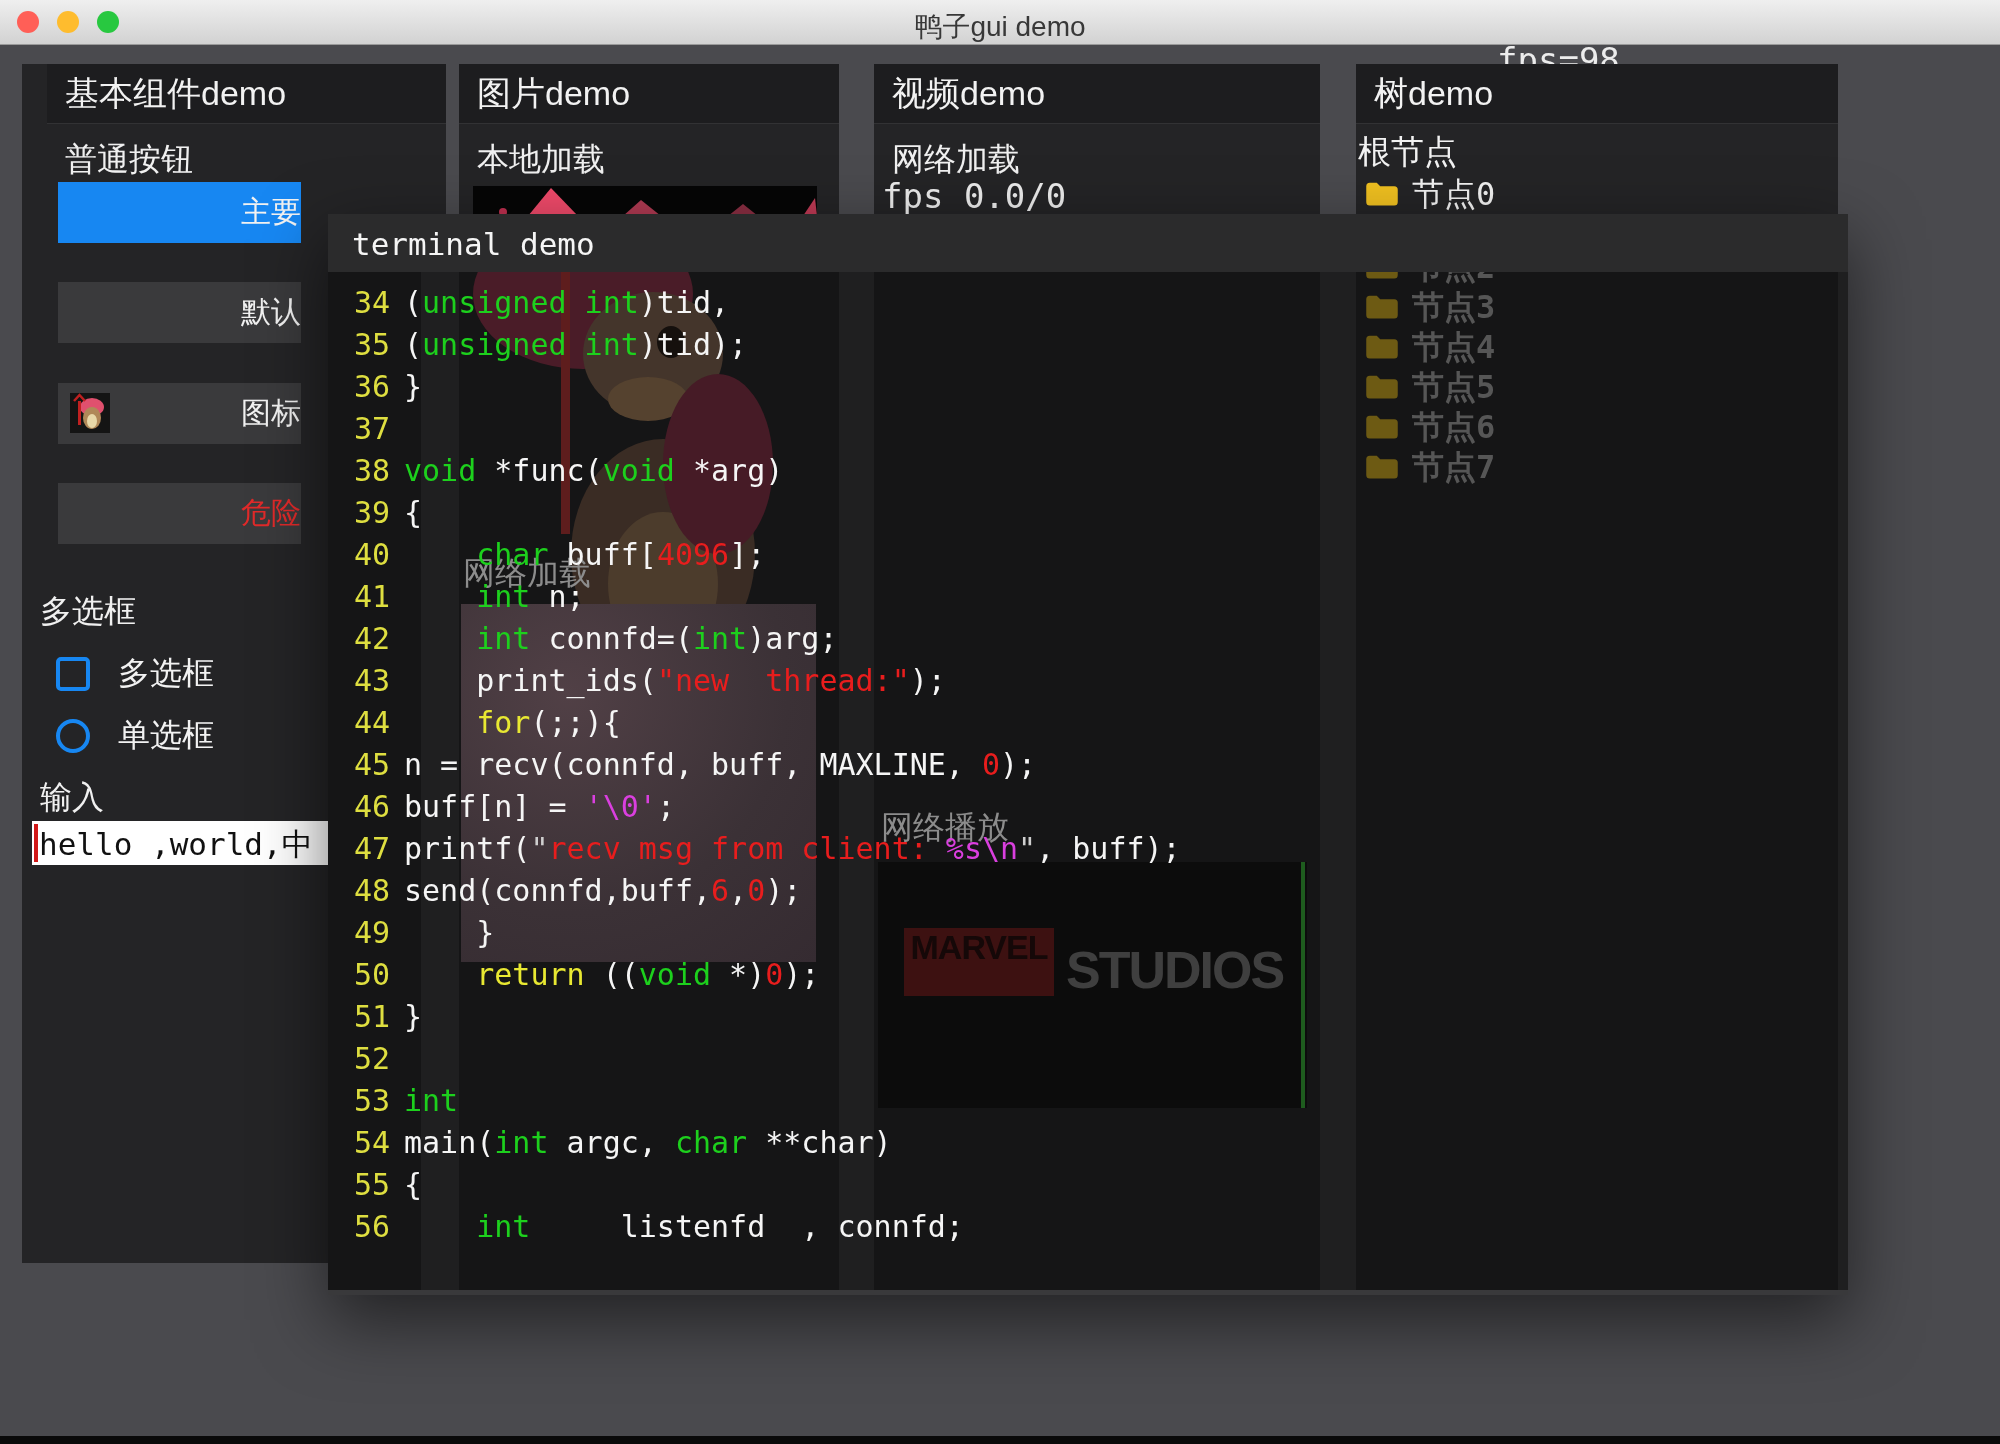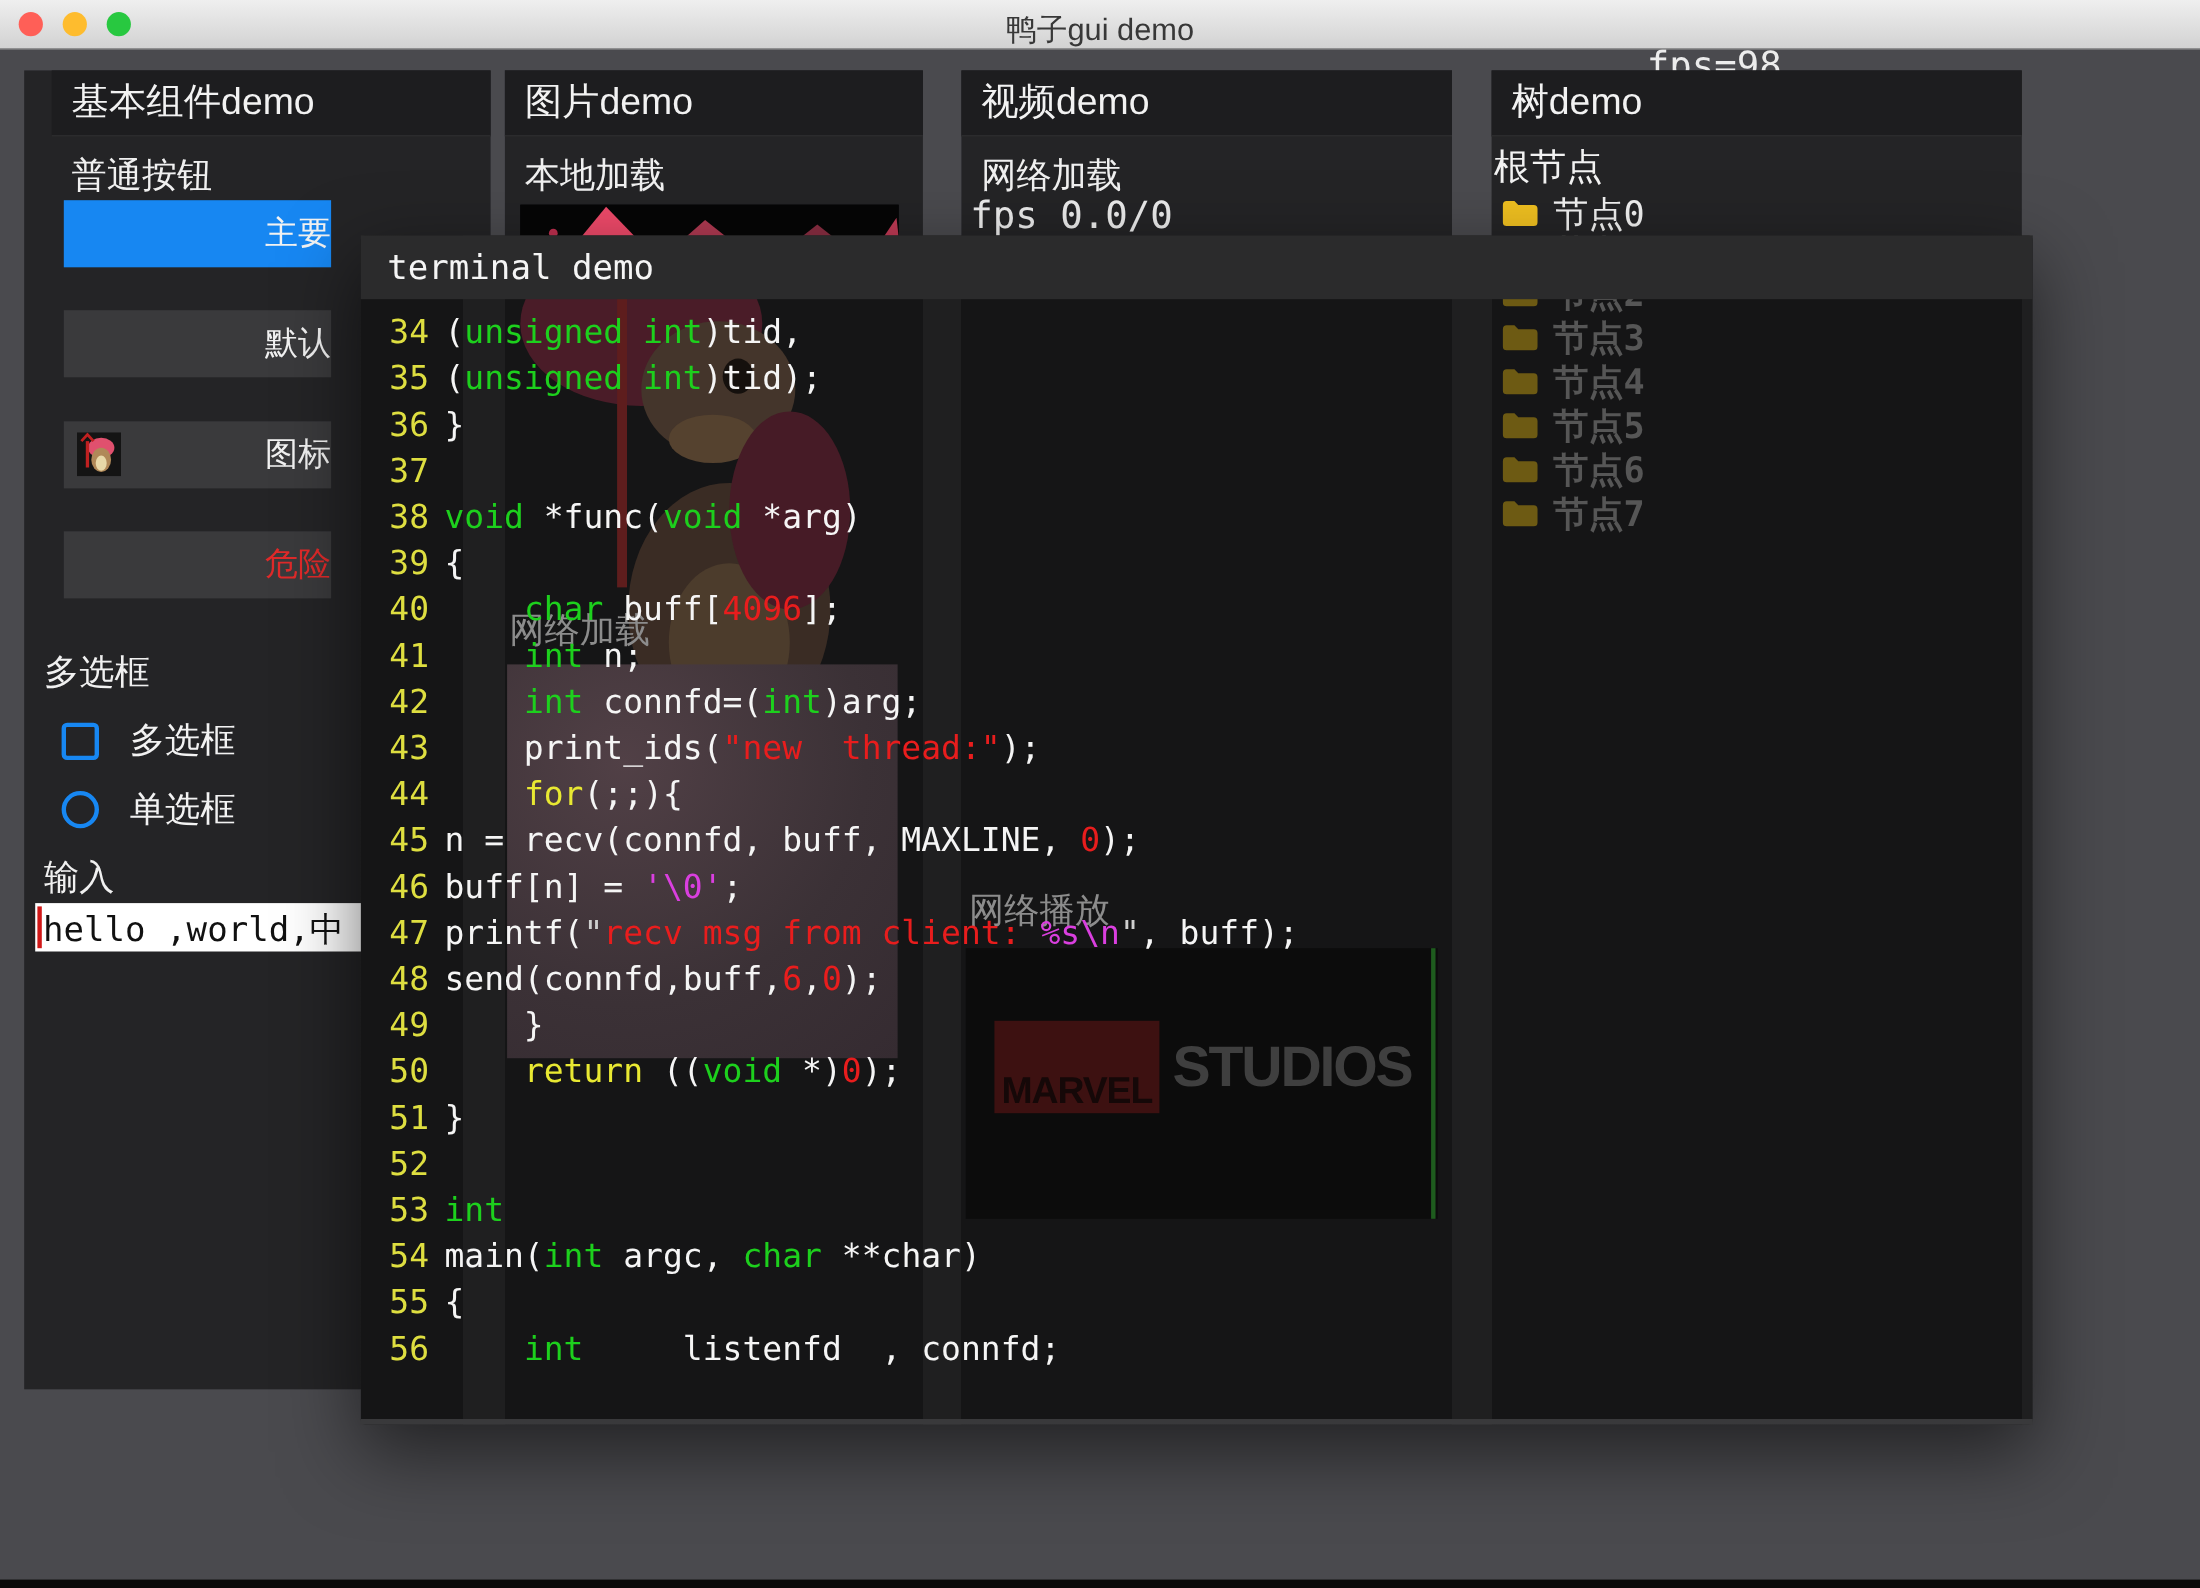--- a/index.html
+++ b/index.html
@@ -71,22 +71,22 @@
   #term-bottombar{position:absolute;left:0;bottom:0;width:100%;height:5px;background:#39393b;}
   
   #dim-layer{position:absolute;inset:0;overflow:hidden;}
   #dim-net-load-label,#dim-net-play-label{position:absolute;color:#8c8c8c;font-size:32px;}
   #dim-net-load-label{left:135px;top:338px;}
   #dim-net-play-label{left:553px;top:592px;}
   #dim-pink-image{position:absolute;left:133px;top:390px;width:355px;height:358px;
     background:radial-gradient(circle at 30% 25%,#514046,#3b3136 60%,#352b31);}
   #dim-duck{position:absolute;left:135px;top:0;width:344px;height:552px;}
   #dim-video-frame{position:absolute;left:550px;top:648px;width:429px;height:246px;background:#0c0c0c;}
-  #marvel-logo{position:absolute;left:26px;top:66px;width:150px;height:84px;background:#3d1111;
-    display:flex;align-items:flex-end;justify-content:center;}
+  #marvel-logo{position:absolute;left:26px;top:66px;width:150px;height:68px;background:#3d1111;
+    display:flex;align-items:flex-start;justify-content:center;}
   #marvel-text{font-size:34px;font-weight:bold;color:#150808;letter-spacing:-1px;
     font-family:"Liberation Sans",sans-serif;}
   #studios-text{position:absolute;left:188px;top:66px;height:84px;display:flex;align-items:center;
     font-size:52px;font-weight:bold;color:#3f3f3f;letter-spacing:-2px;}
   #video-progress{position:absolute;right:2px;top:0;width:4px;height:246px;background:#1e5c1e;}
   #dim-tree-nodes{position:absolute;left:1028px;top:-6px;font-weight:bold;}
   .dim-tree-row{display:flex;align-items:center;height:40px;padding-left:8px;}
   .dim-tree-row .folder path{fill:#6d5a13;}
   .dim-tree-row .tree-label{color:#565656;}
   

